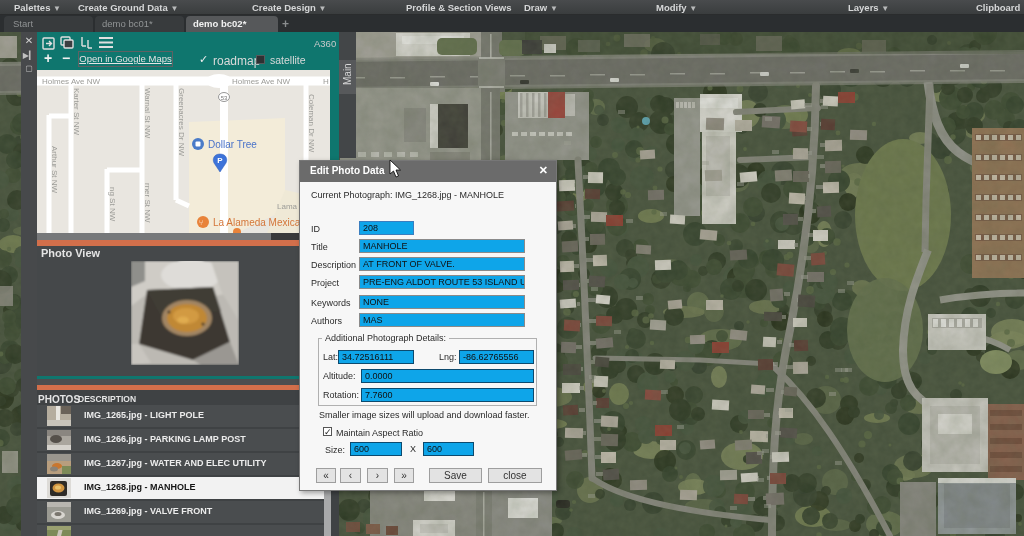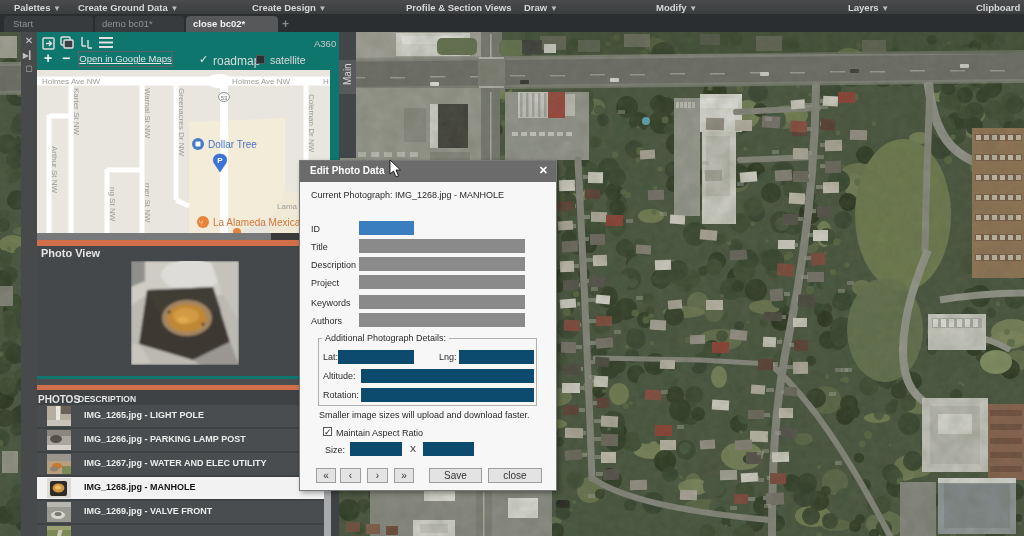--- a/index.html
+++ b/index.html
@@ -29,21 +29,21 @@
 .prow { position:absolute; left:0; width:287px; height:22px; background:#4a4d4f; }
 .prow .lbl { position:absolute; left:47px; top:5px; font-size:9px; color:#ececec; font-weight:bold; white-space:nowrap;}
 .thumb { position:absolute; left:10px; top:1px; width:24px; height:20px; overflow:hidden; }
 
 #dlg { left:299px; top:160px; width:258px; height:331px; background:#f7f7f7;
   border:1px solid #777; box-shadow:2px 2px 5px rgba(0,0,0,0.35);padding-left:28px; }
 #dlgtitle { position:absolute; left:0; top:0; width:256px; height:21px; background:#6b6b6b; }
 #dlgtitle span { position:absolute; left:10px; top:4px; color:#fff; font-weight:bold; font-size:10px; }
 #dlgx { position:absolute; right:8px; top:3px; color:#fff; font-size:11px; font-weight:bold; }
 .dl { position:absolute; font-size:9px; color:#2a2a2a; white-space:nowrap; }
-.inp { position:absolute; background:#0ea5e9; border:7px solid #0c4a6e; font-size:9px; color:#111;
+.inp { position:absolute; background:#0ea5e9; border:1px solid #0c4a6e; font-size:9px; color:#111;
   line-height:12px; padding-left:3px; white-space:nowrap; overflow:hidden; }
 .btn { position:absolute; background:#e3e3e3; border:1px solid #9e9e9e; font-size:10px; color:#333;
   text-align:center; }
 </style></head>
 <body>
 <div id="stage">
 <svg class="abs" style="left:0;top:0;filter:saturate(0.85) brightness(0.96) blur(0.5px)" width="1024" height="536" viewBox="0 0 1024 536">
 <defs>
 <filter id="txd" x="0" y="0" width="100%" height="100%">
  <feTurbulence type="fractalNoise" baseFrequency="0.065 0.065" numOctaves="3" seed="11" result="n"></feTurbulence>
@@ -1657,21 +1657,21 @@
 <div class="mi" style="left:252px">Create Design <span class="car">▼</span></div>
 <div class="mi" style="left:406px">Profile &amp; Section Views</div>
 <div class="mi" style="left:524px">Draw <span class="car">▼</span></div>
 <div class="mi" style="left:656px">Modify <span class="car">▼</span></div>
 <div class="mi" style="left:848px">Layers <span class="car">▼</span></div>
 <div class="mi" style="left:976px">Clipboard</div>
 </div>
 <div class="abs" id="tabrow">
 <div class="tab" style="left:4px;width:89px;background:#383b3d;color:#8f9293;padding-left:9px">Start</div>
 <div class="tab" style="left:95px;width:89px;background:#383b3d;color:#919495;padding-left:7px">demo bc01*</div>
-<div class="tab" style="left:186px;width:92px;background:#56585a;color:#f2f2f2;font-weight:bold;padding-left:7px">close bc02*</div>
+<div class="tab" style="left:186px;width:92px;background:#56585a;color:#f2f2f2;font-weight:bold;padding-left:7px">demo bc02*</div>
 <div style="position:absolute;left:282px;top:2px;color:#8a8d8e;font-size:12px;font-weight:bold">+</div>
 </div>
 <div class="abs" id="dockstrip">
 <div style="margin-top:3px;font-size:10px;color:#d0d0d0">✕</div>
 <div style="margin-top:5px;font-size:8px;color:#c0c0c0">▶▎</div>
 <div style="margin-top:4px;font-size:8px;color:#c0c0c0">▢</div>
 </div>
 <div class="abs" id="mainstrip"></div>
 <div class="abs" id="maintab">
       <span>Main</span>
@@ -1844,21 +1844,21 @@
 <div id="dlgtitle">
         <span>Edit Photo Data</span>
         <div id="dlgx">✕</div>
       </div>
 <div class="dl" style="left:11px;top:29px">Current Photograph: IMG_1268.jpg - MANHOLE</div>
 <div class="dl" style="left:11px;top:63px">ID</div>
 <div class="inp" style="left:59px;top:60px;width:55px;height:14px;border-color:#3a7ebf">208</div>
 <div class="dl" style="left:11px;top:81px">Title</div>
 <div class="inp" style="left:59px;top:78px;width:166px;height:14px;border-color:#8a8a8a">MANHOLE</div>
 <div class="dl" style="left:11px;top:99px">Description</div>
-<div class="inp" style="left:59px;top:96px;width:166px;height:14px;border-color:#8a8a8a">AT FRONT OF LIGHT.</div>
+<div class="inp" style="left:59px;top:96px;width:166px;height:14px;border-color:#8a8a8a">AT FRONT OF VALVE.</div>
 <div class="dl" style="left:11px;top:117px">Project</div>
 <div class="inp" style="left:59px;top:114px;width:166px;height:14px;border-color:#8a8a8a">PRE-ENG ALDOT ROUTE 53 ISLAND UPGR/</div>
 <div class="dl" style="left:11px;top:137px">Keywords</div>
 <div class="inp" style="left:59px;top:134px;width:166px;height:14px;border-color:#8a8a8a">NONE</div>
 <div class="dl" style="left:11px;top:155px">Authors</div>
 <div class="inp" style="left:59px;top:152px;width:166px;height:14px;border-color:#8a8a8a">MAS</div>
 <div class="abs " style="left:18px;top:177px;width:219px;height:68px;border:1px solid #b0b0b0"></div>
 <div class="dl" style="left:22px;top:172px;background:#f7f7f7;padding:0 3px">Additional Photograph Details:</div>
 <div class="dl" style="left:23px;top:191px">Lat:</div>
 <div class="inp" style="left:38px;top:189px;width:76px;height:14px">34.72516111</div>

